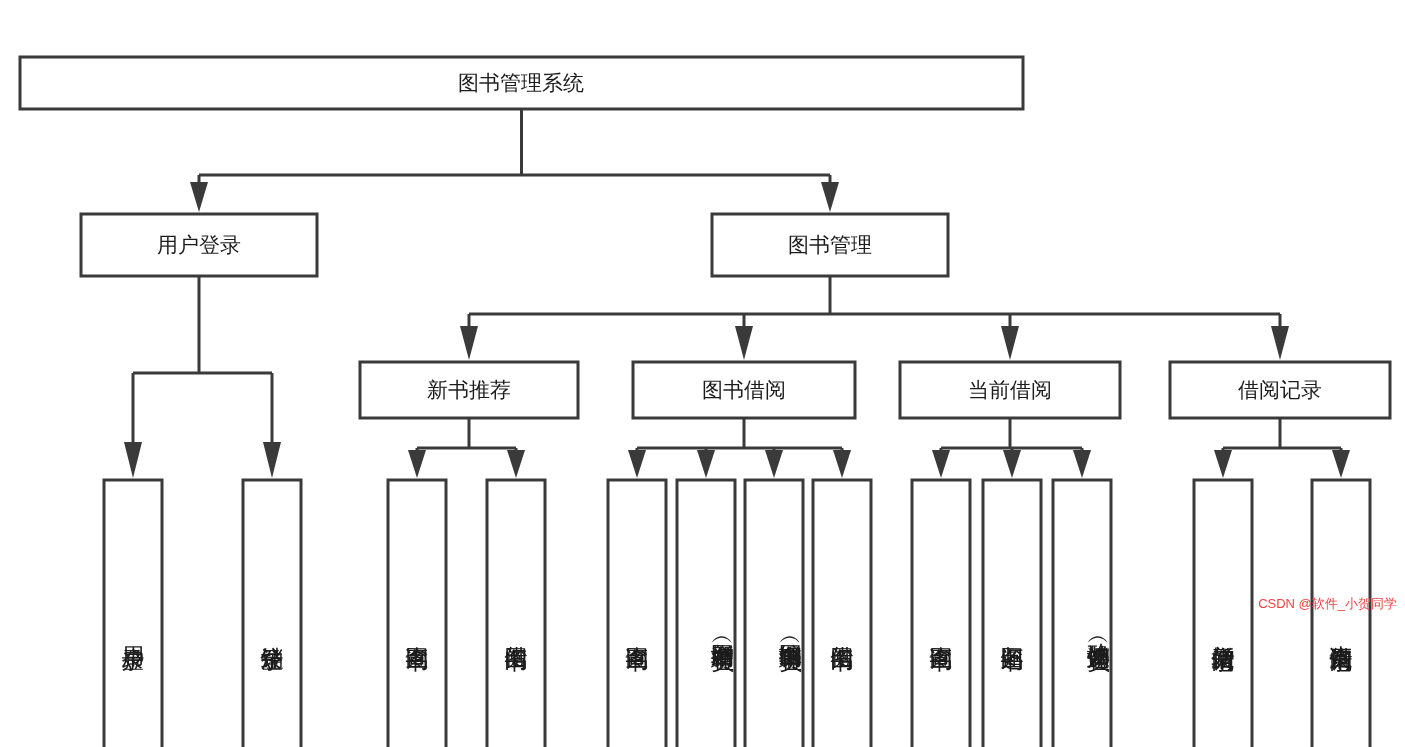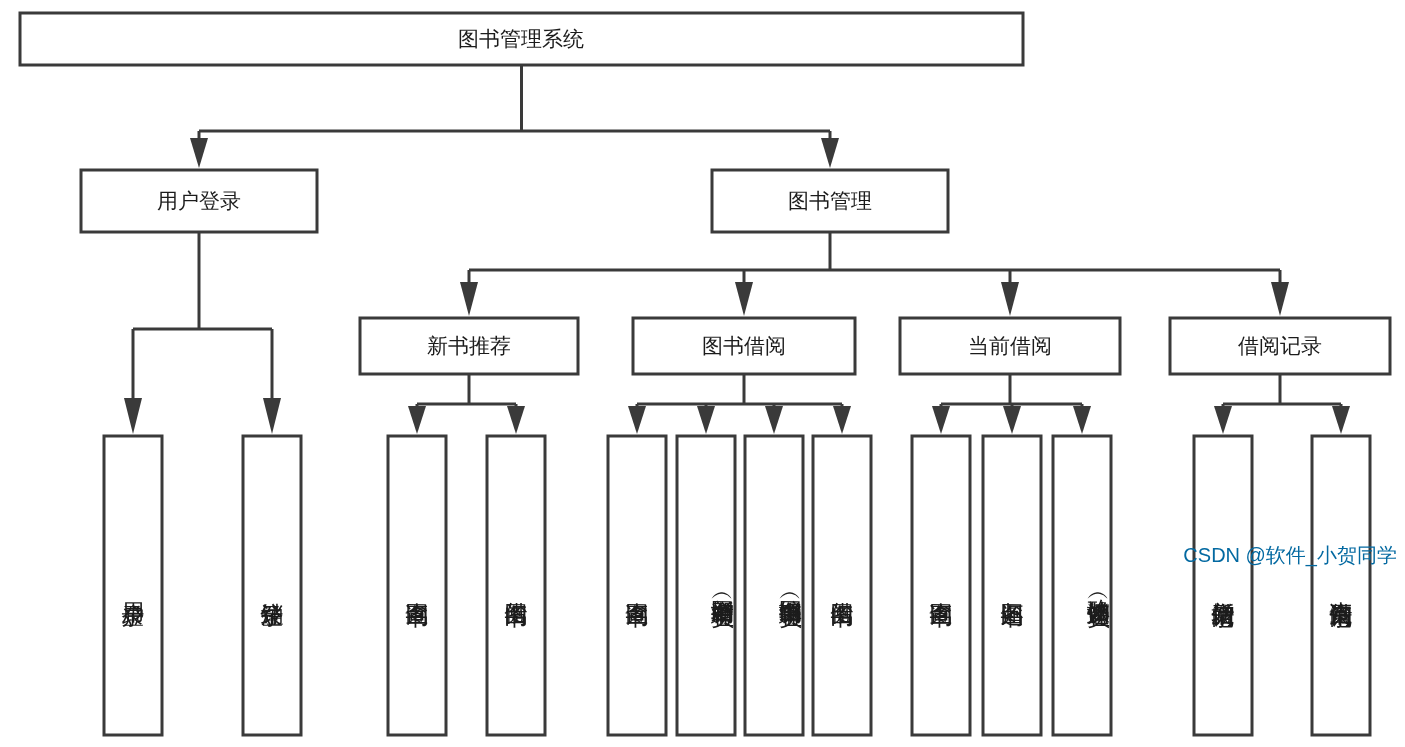--- a/index.html
+++ b/index.html
@@ -11,20 +11,21 @@
     width: 1405px;
     height: 747px;
     font-family: "Liberation Sans", "DejaVu Sans", sans-serif;
     overflow: hidden;
   }
   #diagram-root {
     position: relative;
     width: 1405px;
     height: 571px;
     background: #ffffff;
+    margin-top: 44px;
   }
   svg.diagram-canvas {
     position: absolute;
     left: 0;
     top: 0;
     width: 1405px;
     height: 747px;
   }
   .node-rect {
     fill: #ffffff;
@@ -59,22 +60,22 @@
     white-space: nowrap;
     text-align: center;
     pointer-events: none;
     user-select: none;
   }
   .watermark {
     position: absolute;
     right: 8px;
     bottom: 2px;
     font-family: "Liberation Sans", "DejaVu Sans", sans-serif;
-    font-size: 20px;
-    color: #0369a1;
+    font-size: 13px;
+    color: #ef4444;
     white-space: nowrap;
     user-select: none;
   }
 </style>
 </head>
 <body>
 
 <div id="diagram-root">
 
   <svg class="diagram-canvas" viewBox="0 0 1405 747">

